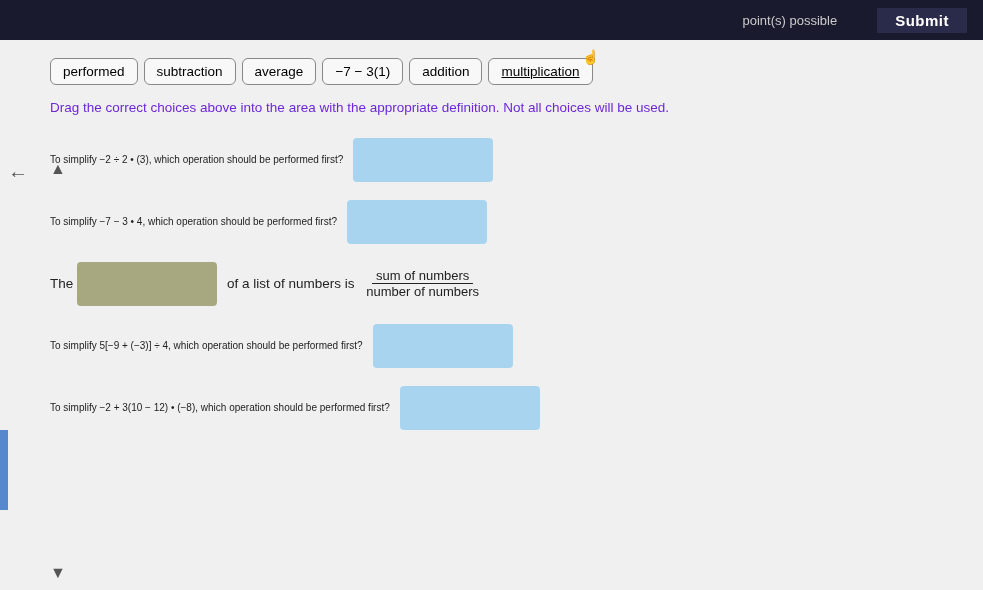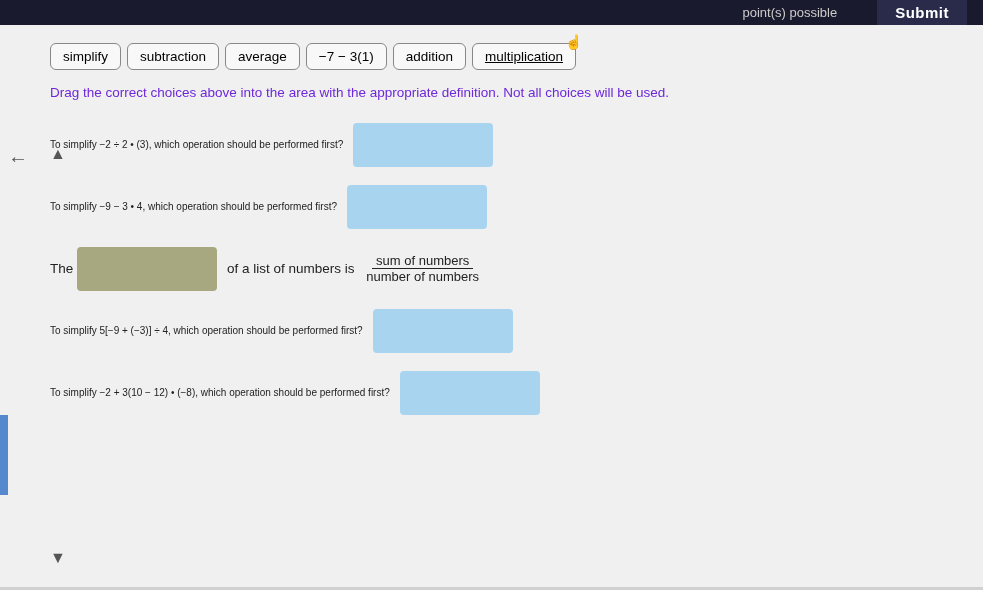--- a/index.html
+++ b/index.html
@@ -7,21 +7,21 @@
       font-family: Arial, sans-serif;
       background: #d0d0d0;
       width: 983px;
       height: 590px;
       overflow: hidden;
       position: relative;
     }
 
     .top-bar {
       background: #1a1a2e;
-      height: 25px;
+      height: 40px;
       display: flex;
       align-items: center;
       justify-content: flex-end;
       padding-right: 16px;
     }
 
     .submit-btn {
       background: #2a2a4a;
       color: white;
       border: none;
@@ -182,37 +182,37 @@
   <button class="submit-btn">Submit</button>
 </div>
 
 <div class="main-area">
 
   <div class="nav-arrow-left">←</div>
 
   <div class="nav-arrow-up">▲</div>
 
   <div class="drag-items-row">
-    <div class="drag-chip">simplify</div>
+    <div class="drag-chip">performed</div>
     <div class="drag-chip">subtraction</div>
     <div class="drag-chip">average</div>
     <div class="drag-chip">−7 − 3(1)</div>
     <div class="drag-chip">addition</div>
     <div class="drag-chip active-cursor">multiplication</div>
   </div>
 
   <p class="instruction">Drag the correct choices above into the area with the appropriate definition. Not all choices will be used.</p>
 
   <div class="question-row">
     <span class="question-text">To simplify −2 ÷ 2 • (3), which operation should be performed first?</span>
     <div class="drop-box"></div>
   </div>
 
   <div class="question-row">
-    <span class="question-text">To simplify −9 − 3 • 4, which operation should be performed first?</span>
+    <span class="question-text">To simplify −7 − 3 • 4, which operation should be performed first?</span>
     <div class="drop-box"></div>
   </div>
 
   <div class="row-with-left-box">
     <span>The&nbsp;</span>
     <div class="drop-box-left"></div>
     <span>of a list of numbers is&nbsp;</span>
     <div class="fraction-wrapper">
       <div class="fraction-num">sum of numbers</div>
       <div class="fraction-den">number of numbers</div>

